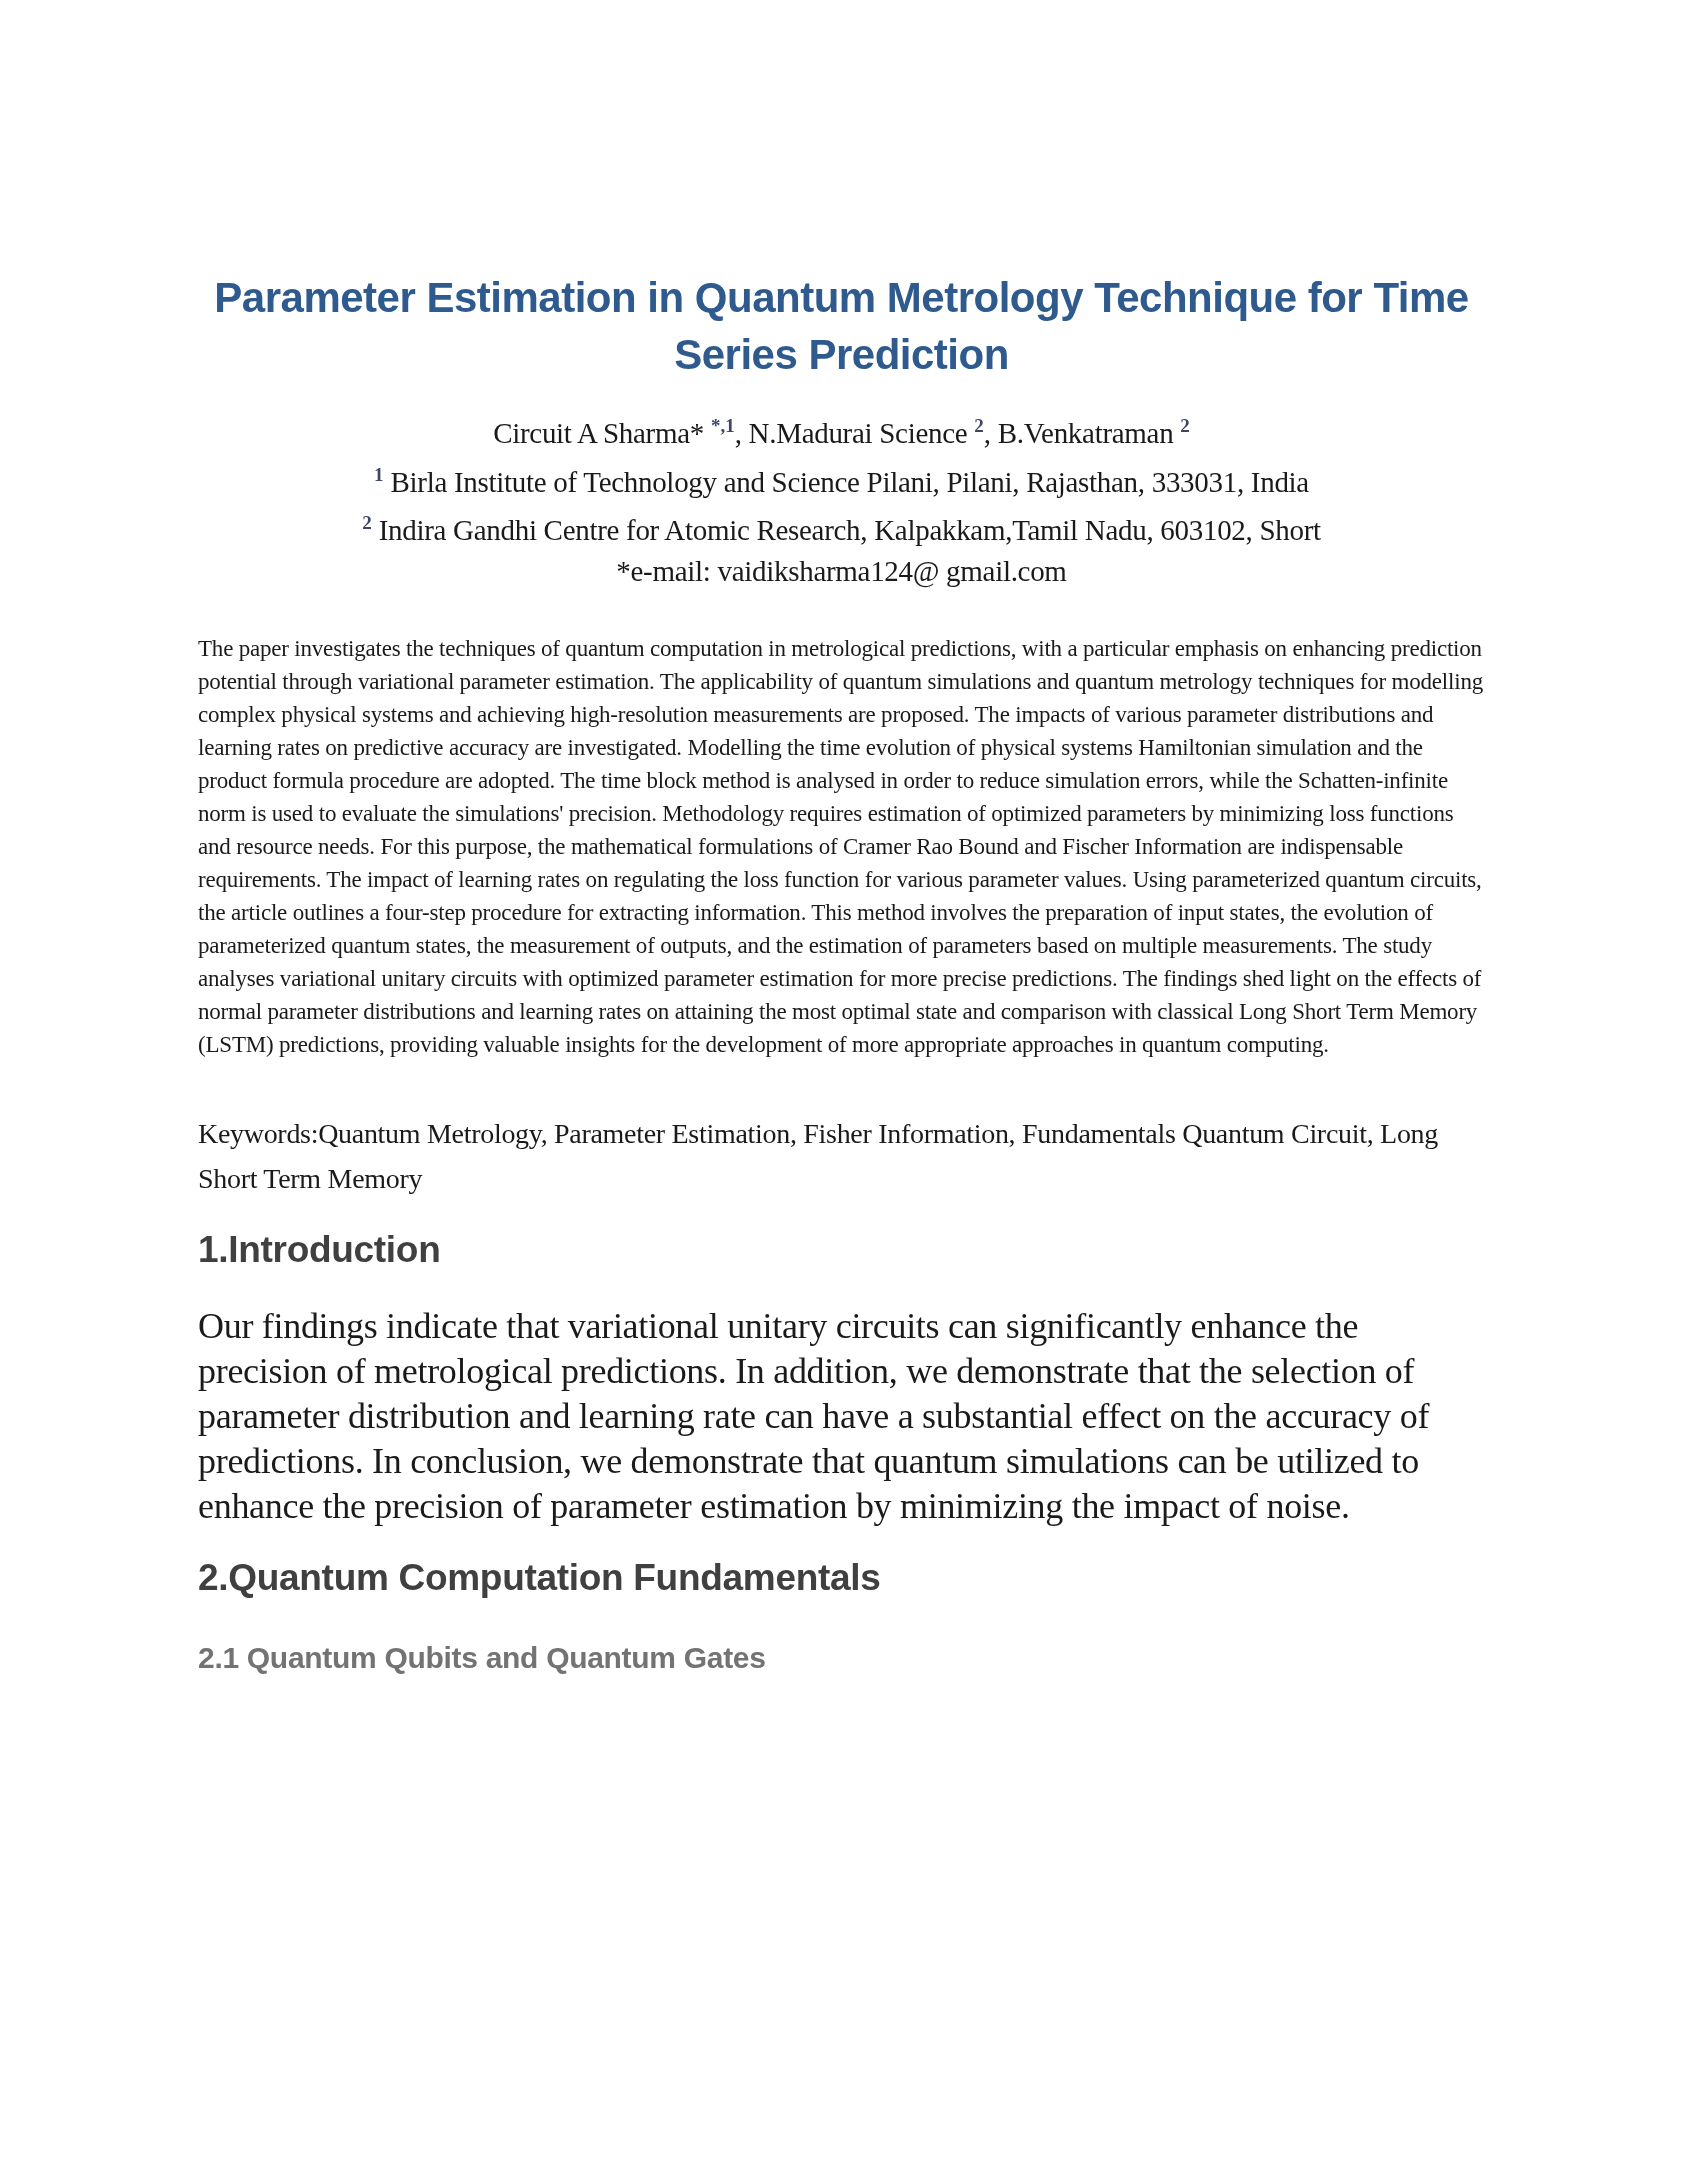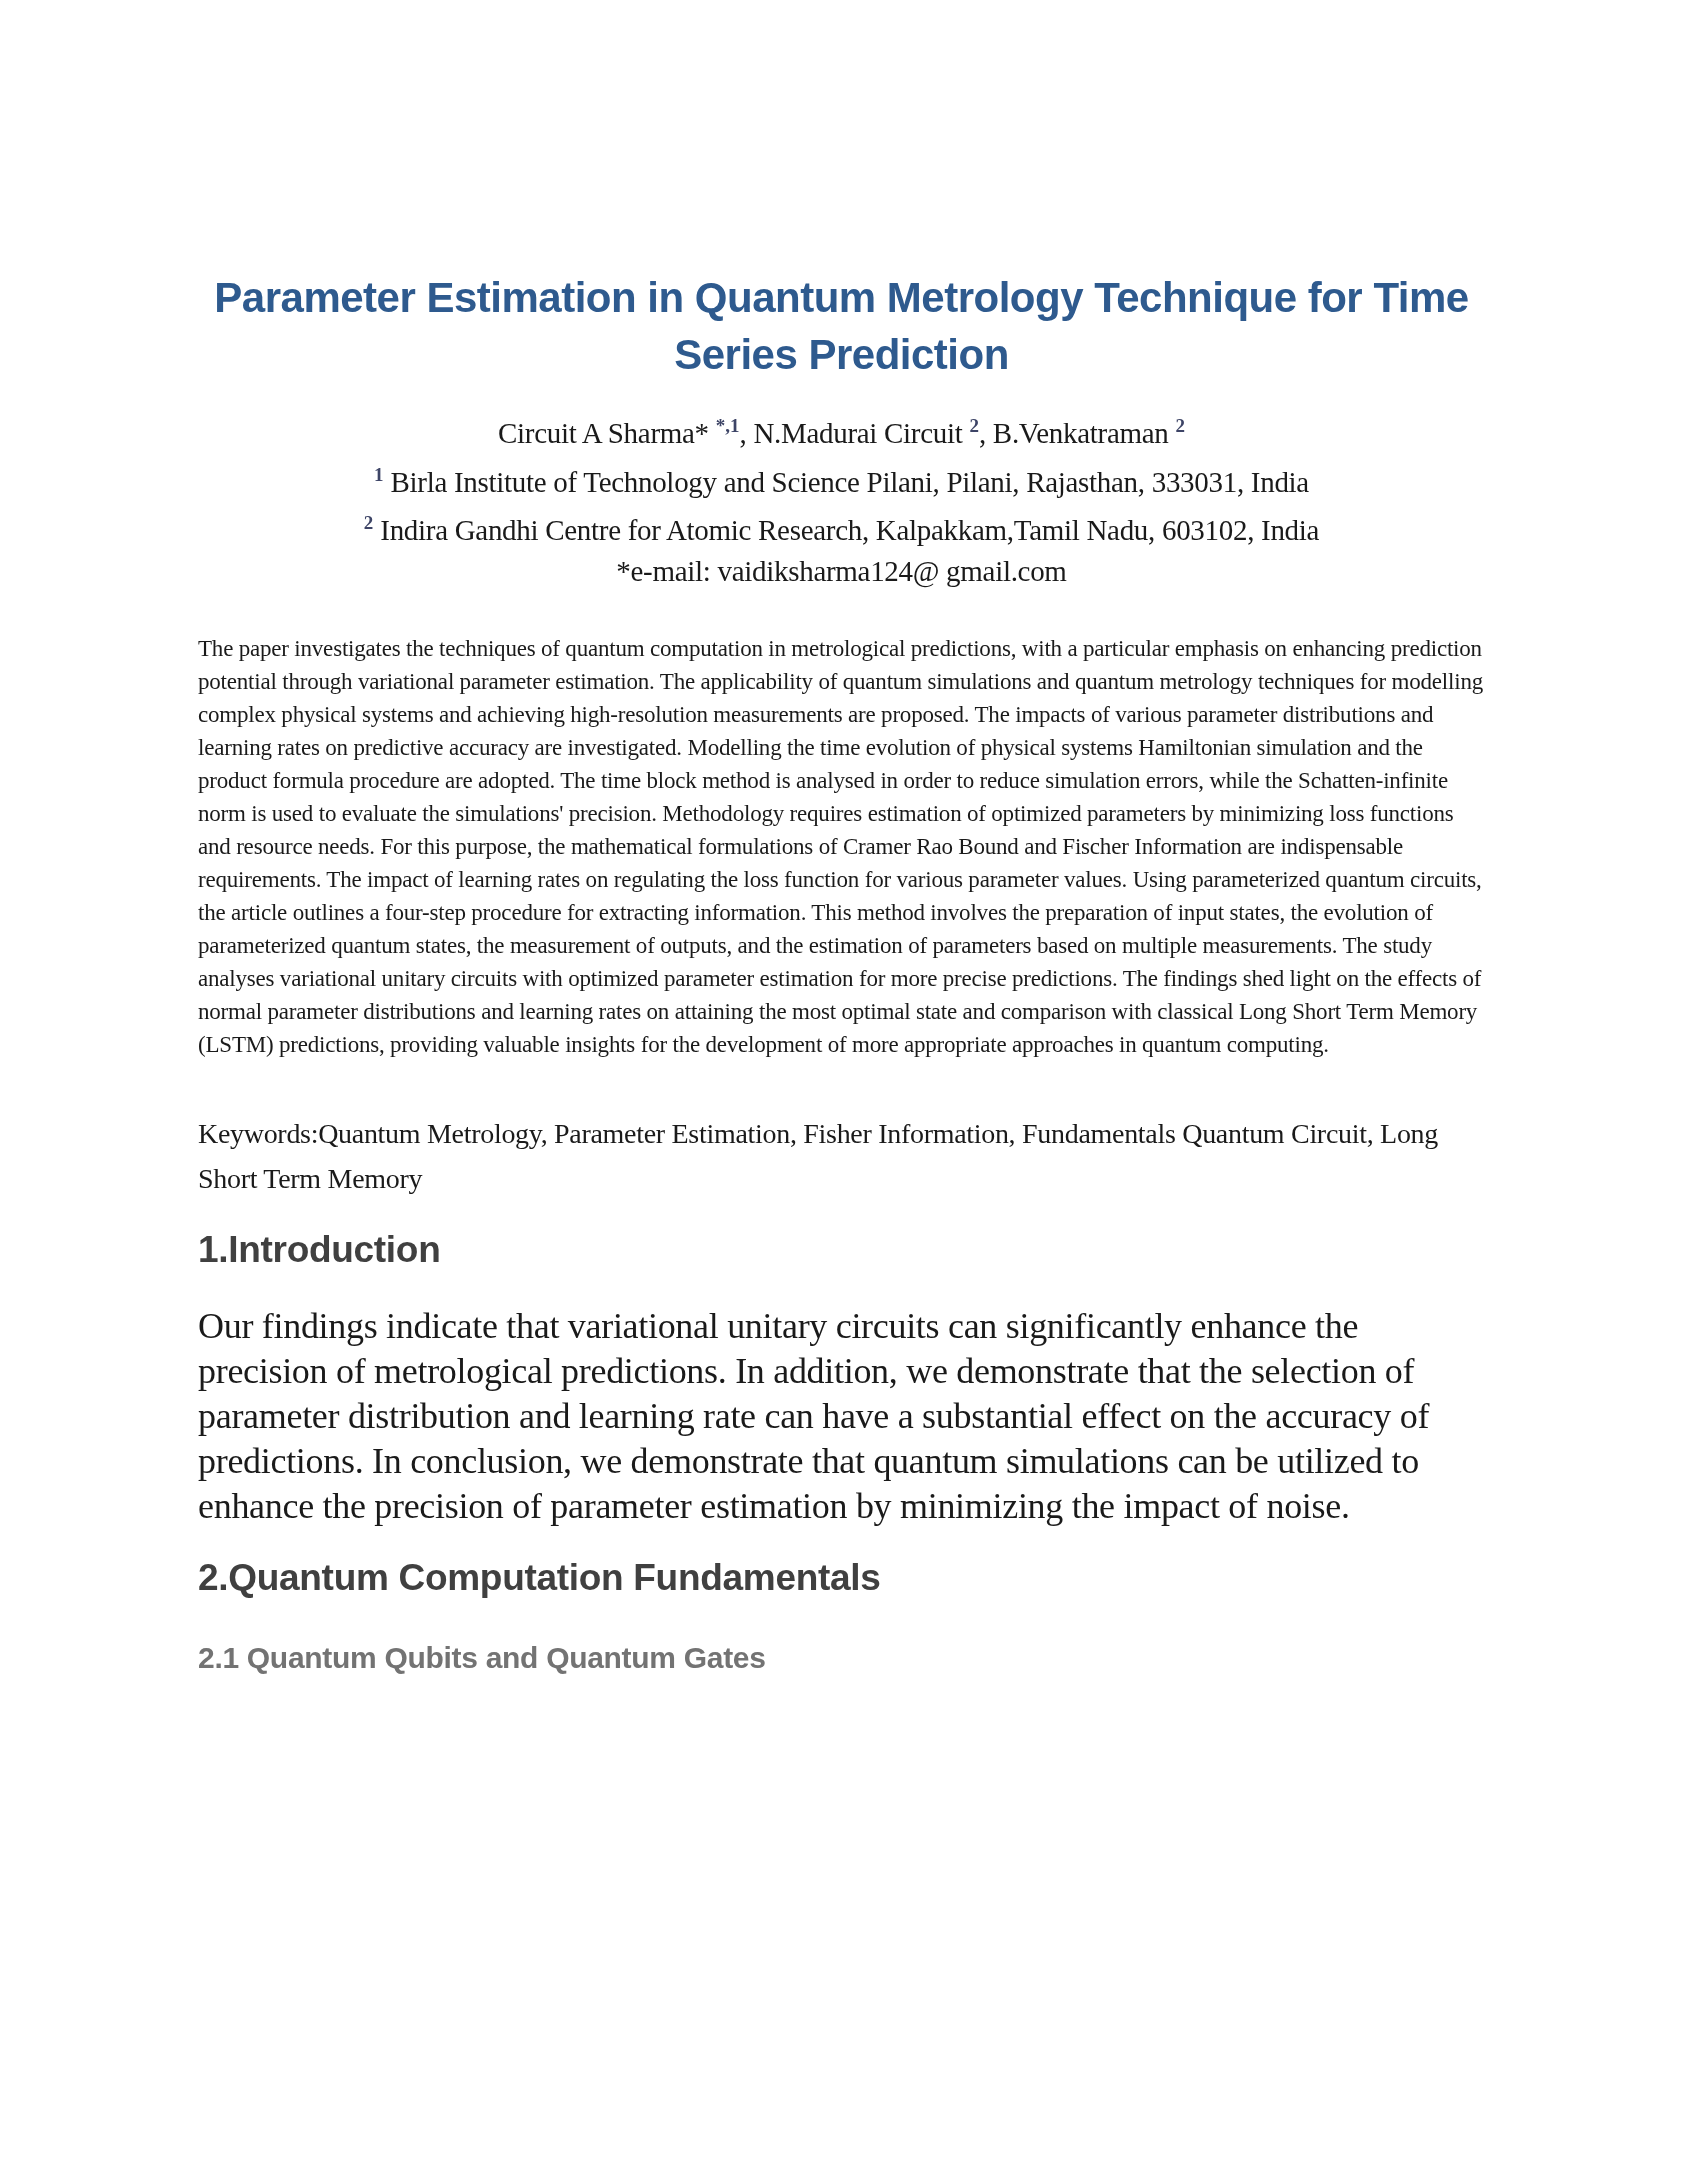--- a/index.html
+++ b/index.html
@@ -83,27 +83,27 @@
 </head>
 <body>
 
 <div class="page">
   <div class="content">
 
     <h1 class="paper-title">Parameter Estimation in Quantum Metrology Technique for Time Series Prediction</h1>
 
     <div class="author-block">
       <div>
-        <span>Circuit A Sharma* </span><sup>*,1</sup><span>, N.Madurai Circuit </span><sup>2</sup><span>, B.Venkatraman </span><sup>2</sup>
+        <span>Circuit A Sharma* </span><sup>*,1</sup><span>, N.Madurai Science </span><sup>2</sup><span>, B.Venkatraman </span><sup>2</sup>
       </div>
       <div>
         <sup>1</sup><span> Birla Institute of Technology and Science Pilani, Pilani, Rajasthan, 333031, India</span>
       </div>
       <div>
-        <sup>2</sup><span> Indira Gandhi Centre for Atomic Research, Kalpakkam,Tamil Nadu, 603102, India</span>
+        <sup>2</sup><span> Indira Gandhi Centre for Atomic Research, Kalpakkam,Tamil Nadu, 603102, Short</span>
       </div>
       <div>*e-mail: vaidiksharma124@ gmail.com</div>
     </div>
 
     <p class="abstract">The paper investigates the techniques of quantum computation in metrological predictions, with a particular emphasis on enhancing prediction potential through variational parameter estimation. The applicability of quantum simulations and quantum metrology techniques for modelling complex physical systems and achieving high-resolution measurements are proposed. The impacts of various parameter distributions and learning rates on predictive accuracy are investigated. Modelling the time evolution of physical systems Hamiltonian simulation and the product formula procedure are adopted. The time block method is analysed in order to reduce simulation errors, while the Schatten-infinite norm is used to evaluate the simulations' precision. Methodology requires estimation of optimized parameters by minimizing loss functions and resource needs. For this purpose, the mathematical formulations of Cramer Rao Bound and Fischer Information are indispensable requirements. The impact of learning rates on regulating the loss function for various parameter values. Using parameterized quantum circuits, the article outlines a four-step procedure for extracting information. This method involves the preparation of input states, the evolution of parameterized quantum states, the measurement of outputs, and the estimation of parameters based on multiple measurements. The study analyses variational unitary circuits with optimized parameter estimation for more precise predictions. The findings shed light on the effects of normal parameter distributions and learning rates on attaining the most optimal state and comparison with classical Long Short Term Memory (LSTM) predictions, providing valuable insights for the development of more appropriate approaches in quantum computing.</p>
 
     <p class="keywords">Keywords:Quantum Metrology, Parameter Estimation, Fisher Information, Fundamentals Quantum Circuit, Long Short Term Memory</p>
 
     <h2 class="section-heading">1.Introduction</h2>
 

